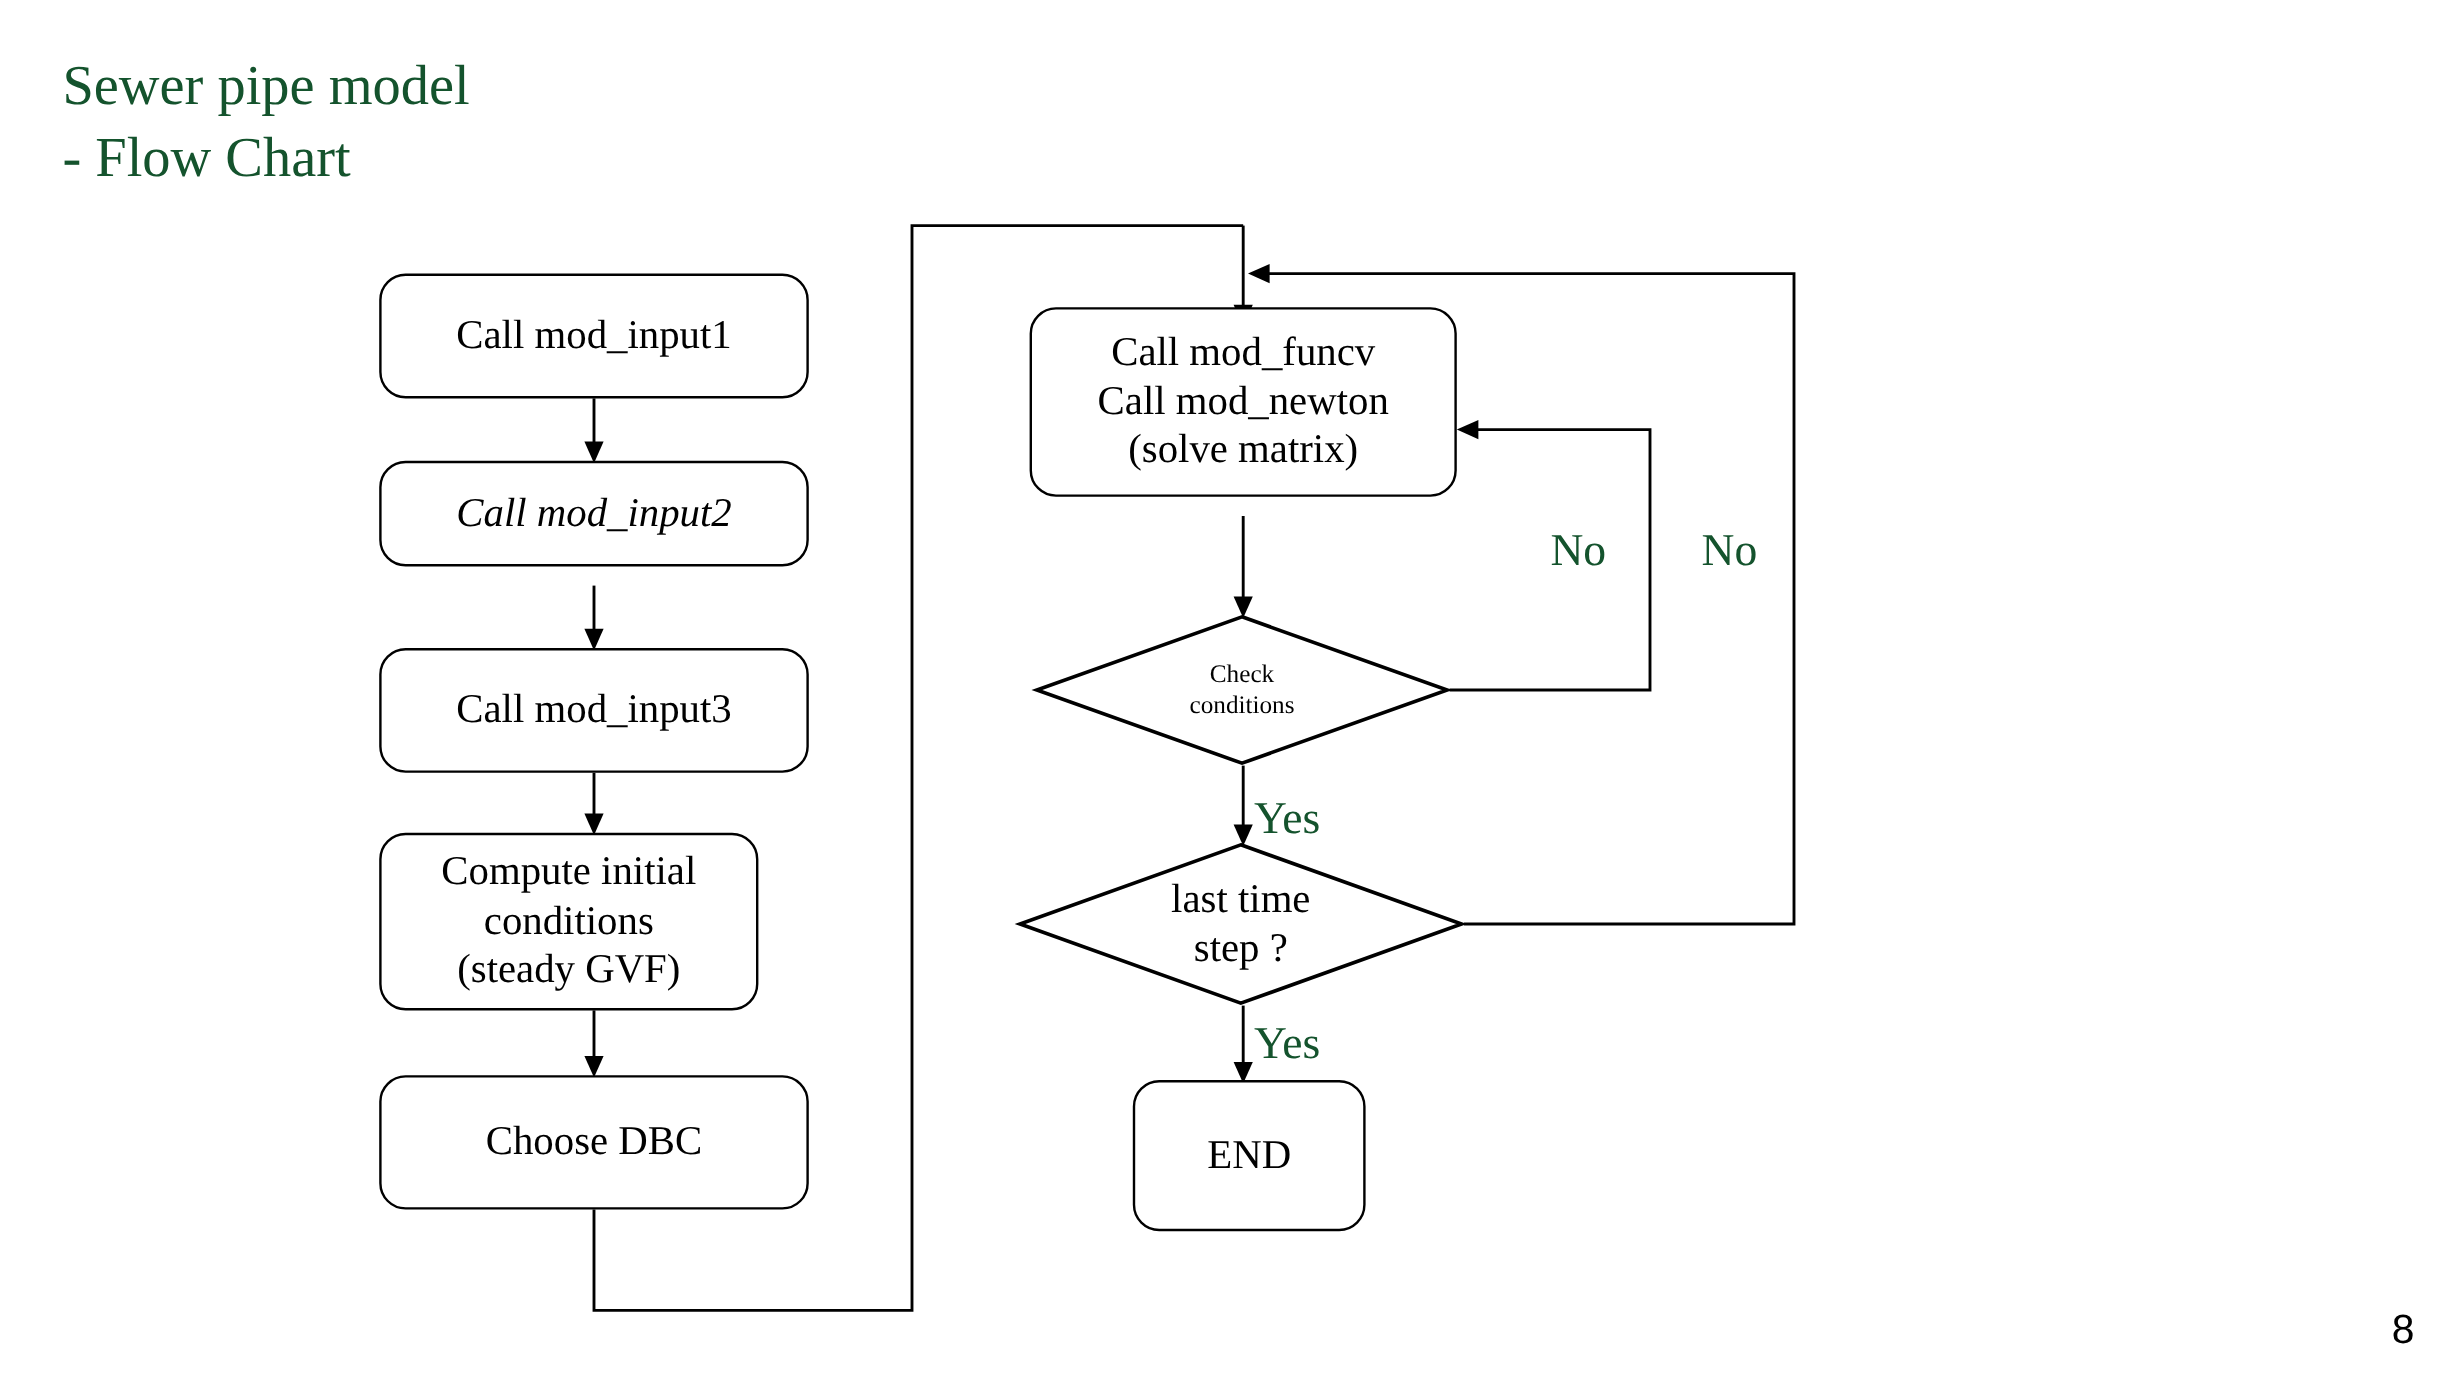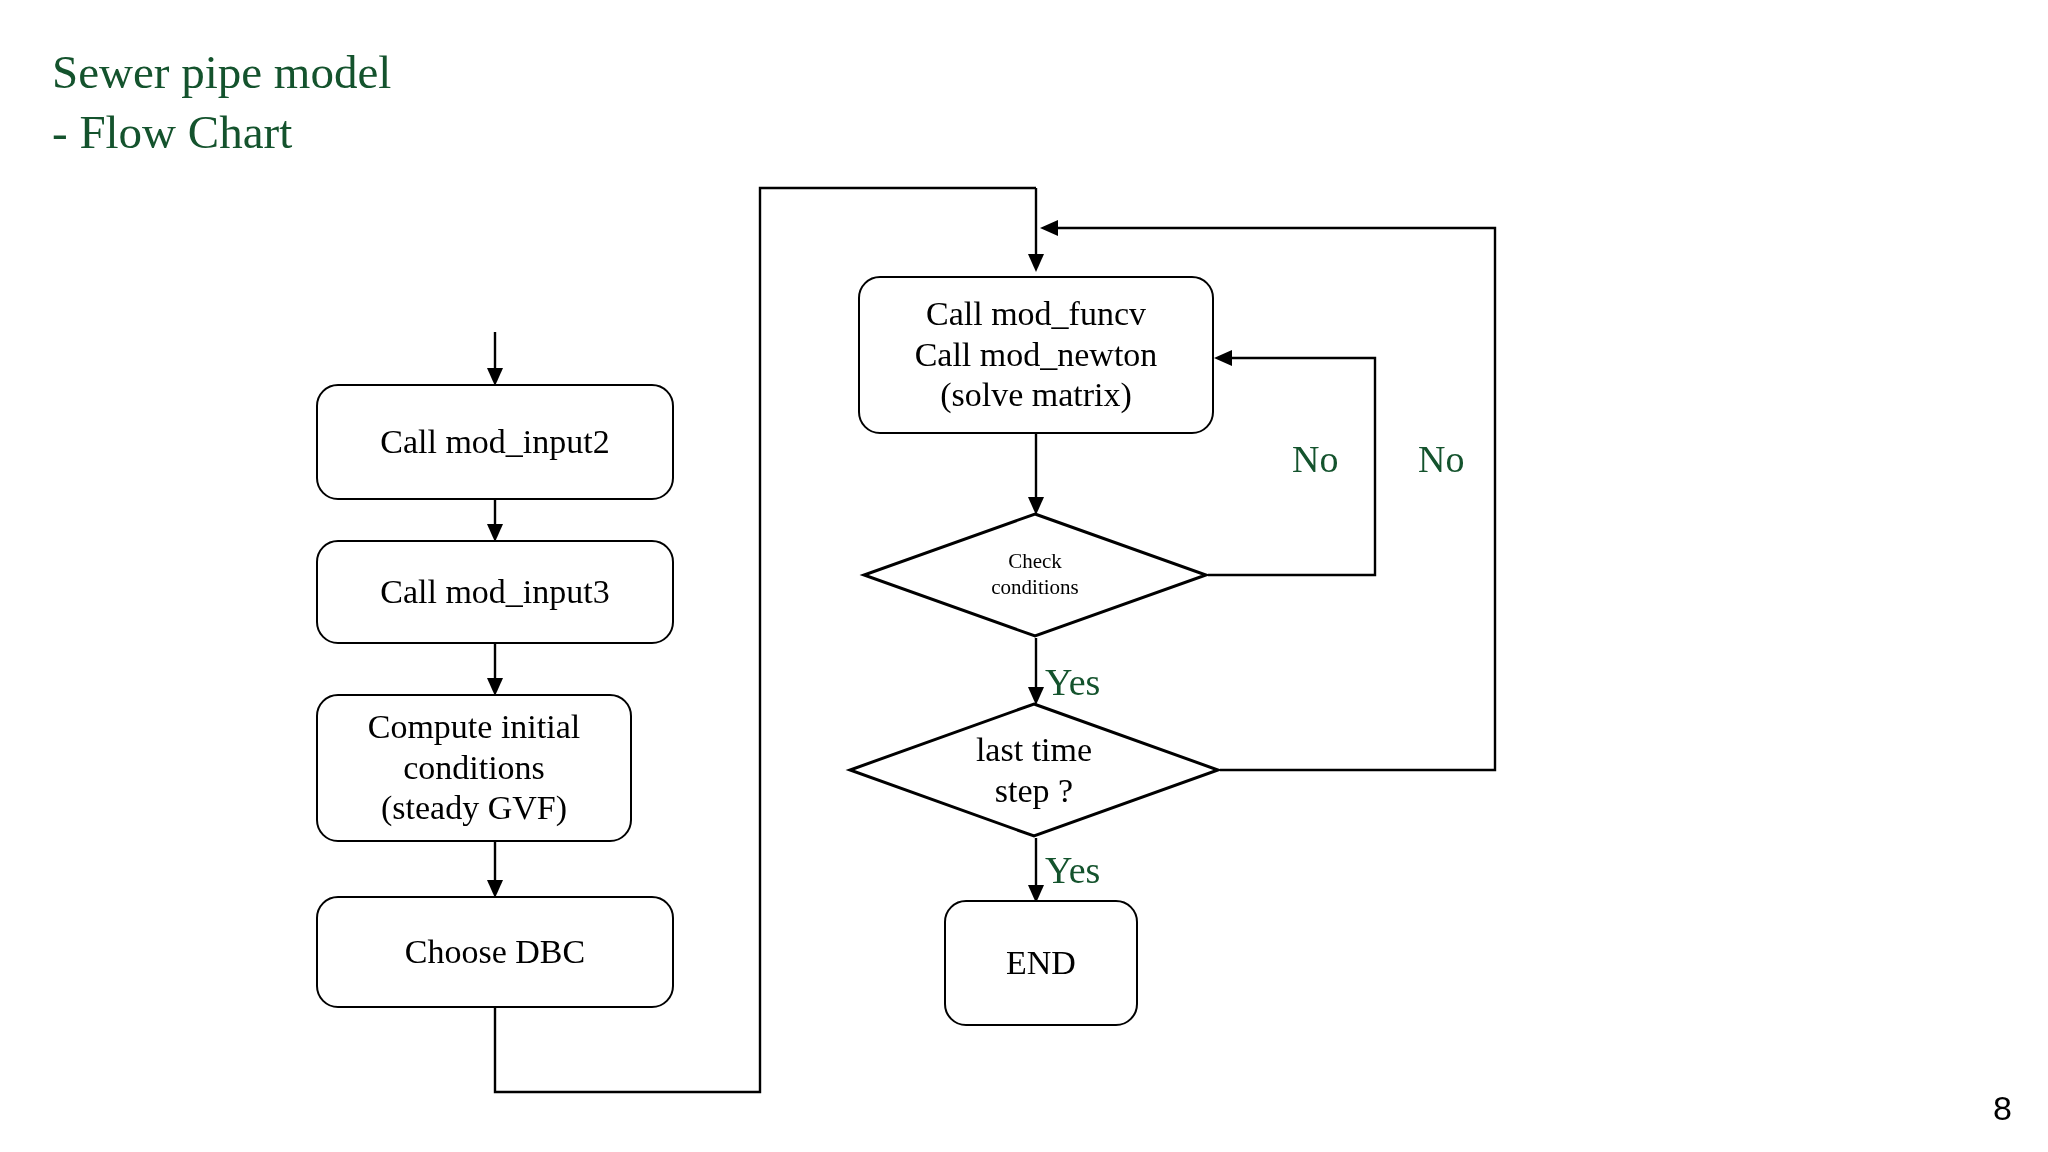--- a/index.html
+++ b/index.html
@@ -155,32 +155,33 @@
     <line x1="1036" y1="638" x2="1036" y2="695"></line>
     <polygon class="arrowhead" points="1036,705 1028,687 1044,687"></polygon>
 
     <polyline points="1220,770 1495,770 1495,228 1050,228"></polyline>
     <polygon class="arrowhead" points="1040,228 1058,220 1058,236"></polygon>
 
     <line x1="1036" y1="838" x2="1036" y2="893"></line>
     <polygon class="arrowhead" points="1036,903 1028,885 1044,885"></polygon>
   </svg>
 
-
-  <div class="node" style="left:316px; top:384px; width:358px; height:116px;">Call mod_input2</div>
+  <div class="node" style="left:316px; top:228px; width:358px; height:104px;">Call mod_input1</div>
+
+  <div class="node" style="left:316px; top:384px; width:358px; height:88px;font-style:italic;">Call mod_input2</div>
 
   <div class="node" style="left:316px; top:540px; width:358px; height:104px;">Call mod_input3</div>
 
   <div class="node multi" style="left:316px; top:694px; width:316px; height:148px;">Compute initial
 conditions
 (steady GVF)</div>
 
   <div class="node" style="left:316px; top:896px; width:358px; height:112px;">Choose DBC</div>
 
-  <div class="node multi" style="left:858px; top:276px; width:356px; height:158px;">Call mod_funcv
+  <div class="node multi" style="left:858px; top:256px; width:356px; height:158px;">Call mod_funcv
 Call mod_newton
 (solve matrix)</div>
 
   <div class="diamond-wrap" style="left:862px; top:512px; width:346px; height:126px;">
     <svg width="346" height="126" viewBox="0 0 346 126">
       <polygon points="173,2 344,63 173,124 2,63" fill="#ffffff" stroke="#000000" stroke-width="3"></polygon>
     </svg>
     <div class="diamond-label small">Check
 conditions</div>
   </div>

